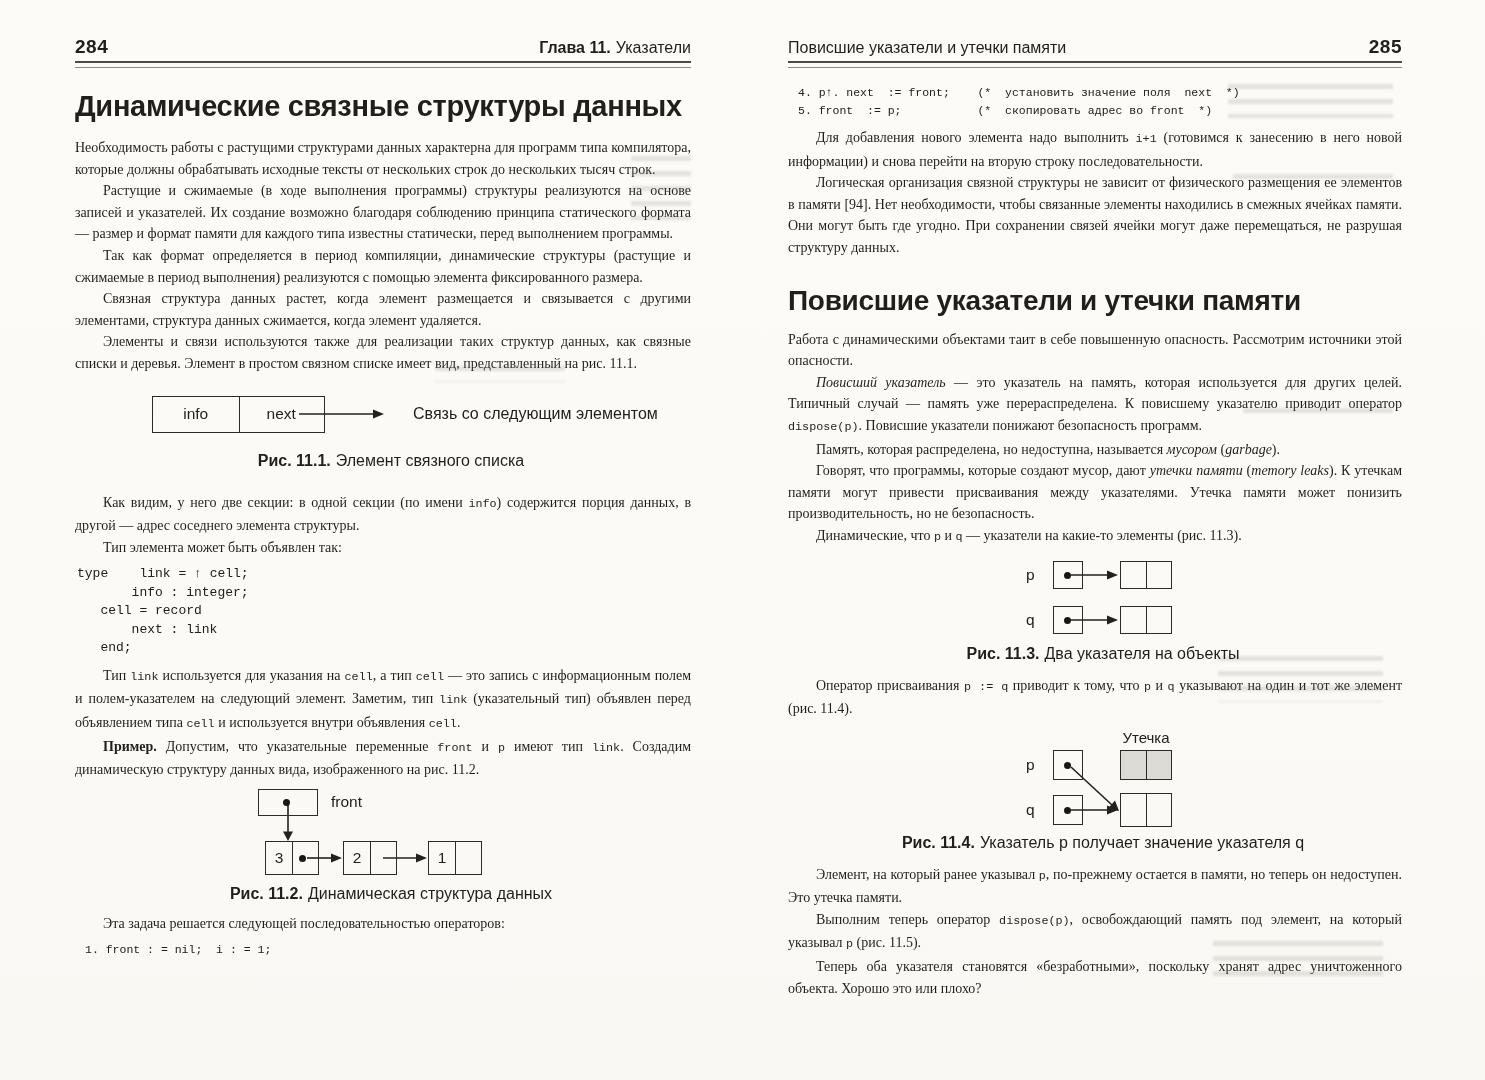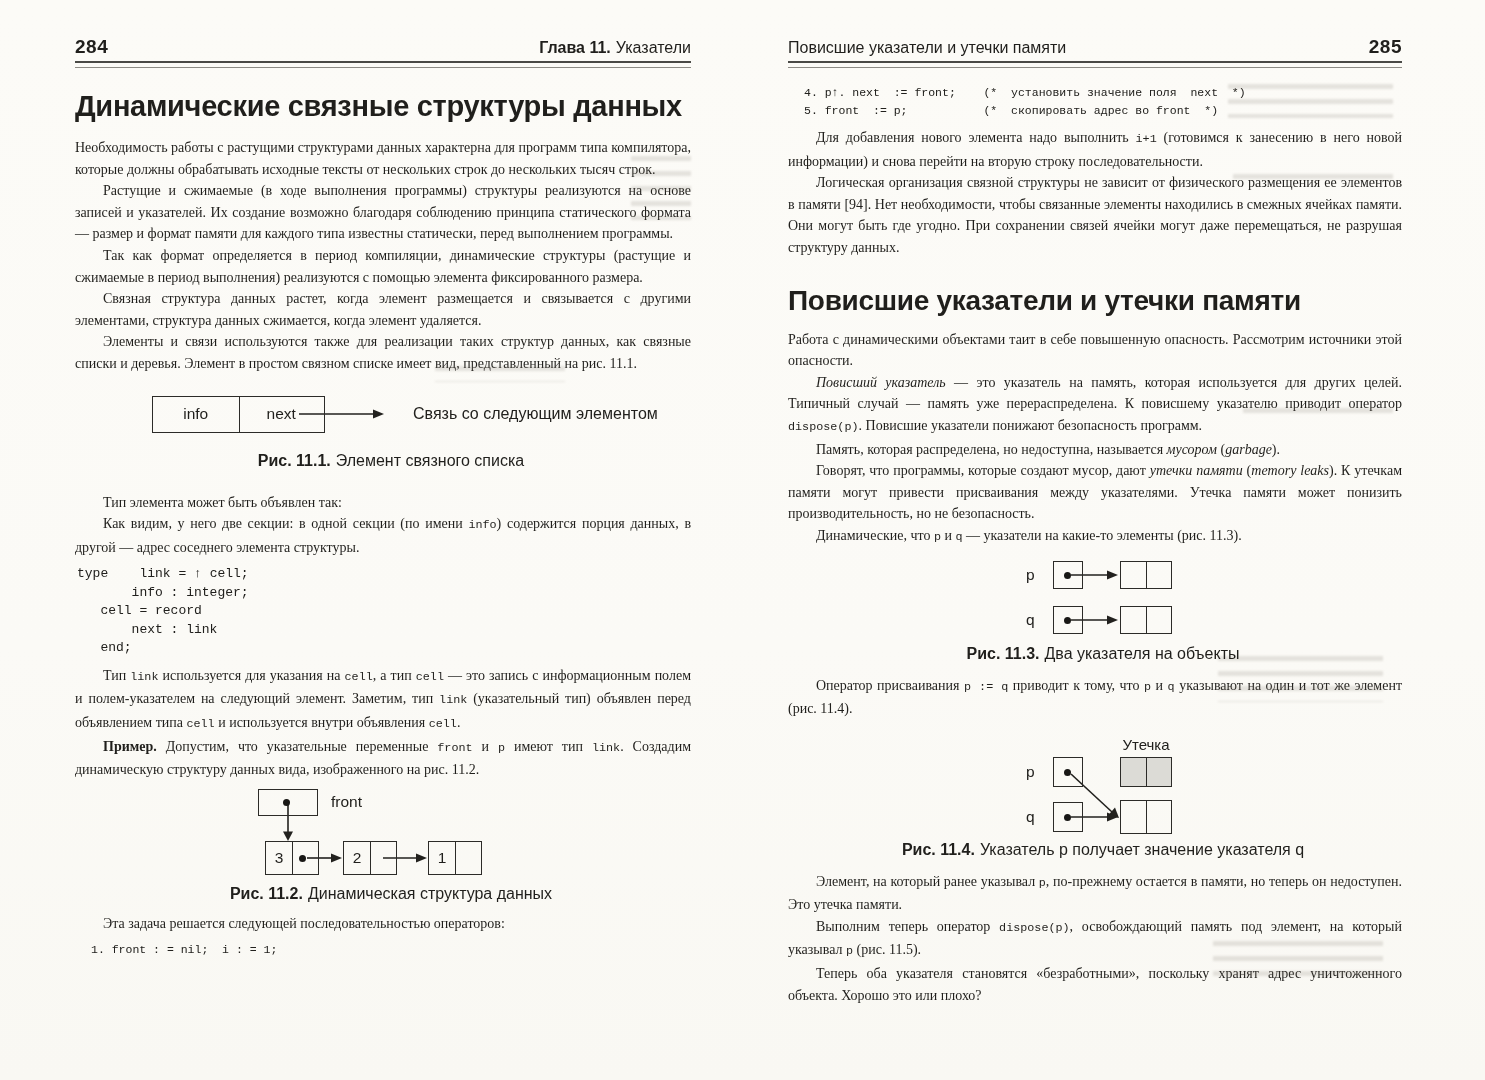--- a/index.html
+++ b/index.html
@@ -26,21 +26,21 @@
   p{margin:0;font-size:14px;line-height:21.6px;text-align:justify;}
   p.ind{text-indent:28px;}
   .m{font-family:"Liberation Mono","DejaVu Sans Mono",monospace;font-size:.84em;}
   .i{font-style:italic;}
   .b{font-weight:bold;}
   .kb{font-weight:normal;}
 
   .code{font-family:"Liberation Mono","DejaVu Sans Mono",monospace;color:#21201d;margin:7px 0;}
   .code div{white-space:pre;}
   .code-decl{font-size:13px;line-height:18.5px;margin-left:2px;}
-  .code-steps{font-size:11.5px;line-height:18px;margin-left:16px;}
+  .code-steps{font-size:11.5px;line-height:18px;margin-left:10px;}
 
   .fig{position:relative;}
   .figbox{position:absolute;border:1.6px solid #2c2b28;box-sizing:border-box;}
   .split{position:absolute;top:0;bottom:0;left:50%;border-left:1.6px solid #2c2b28;}
   .dot{position:absolute;width:7px;height:7px;border-radius:50%;background:#181715;}
   .flab{position:absolute;font-family:"Liberation Sans",sans-serif;font-size:15.5px;color:#22211e;}
   .cellword{position:absolute;top:0;bottom:0;display:flex;align-items:center;justify-content:center;
             font-family:"Liberation Sans",sans-serif;font-size:15.5px;}
   .figsvg{position:absolute;left:0;top:0;}
   .figsvg line{stroke:#22211e;stroke-width:1.6;}
@@ -88,22 +88,22 @@
         <div class="split"></div>
         <div class="cellword" style="left:0;width:50%;">info</div>
         <div class="cellword" style="left:50%;width:50%;">next</div>
       </div>
       <div class="flab" style="left:318px;top:17px;font-size:16px;margin-left:20px;">Связь со следующим элементом</div>
       <div class="cap" style="top:64px;">
         <span class="capb">Рис. 11.1.</span><span class="capr">Элемент связного списка</span>
       </div>
     </div>
 
+    <p class="ind"><span>Как видим, у него две секции: в одной секции (по имени </span><span class="m">info</span><span>) содержится порция данных, в другой — адрес соседнего элемента структуры.</span></p>
     <p class="ind"><span>Тип элемента может быть объявлен так:</span></p>
-    <p class="ind"><span>Как видим, у него две секции: в одной секции (по имени </span><span class="m">info</span><span>) содержится порция данных, в другой — адрес соседнего элемента структуры.</span></p>
 
     <div class="code code-decl">
       <div><span class="kb">type</span><span>    link = ↑ cell;</span></div>
       <div><span>       info : integer;</span></div>
       <div><span>   cell = </span><span class="kb">record</span></div>
       <div><span>       next : link</span></div>
       <div><span>   </span><span class="kb">end;</span></div>
     </div>
 
     <p class="ind"><span>Тип </span><span class="m">link</span><span> используется для указания на </span><span class="m">cell</span><span>, а тип </span><span class="m">cell</span><span> — это запись с информационным полем и полем-указателем на следующий элемент. Заметим, тип </span><span class="m">link</span><span> (указательный тип) объявлен перед объявлением типа </span><span class="m">cell</span><span> и используется внутри объявления </span><span class="m">cell</span><span>.</span></p>
@@ -199,21 +199,21 @@
       <div class="figbox" style="left:332px;top:45px;width:52px;height:28px;">
         <div class="split"></div>
       </div>
       <div class="cap" style="top:84px;">
         <span class="capb">Рис. 11.3.</span><span class="capr">Два указателя на объекты</span>
       </div>
     </div>
 
     <p class="ind"><span>Оператор присваивания </span><span class="m">p := q</span><span> приводит к тому, что </span><span class="m">p</span><span> и </span><span class="m">q</span><span> указывают на один и тот же элемент (рис. 11.4).</span></p>
 
-    <div class="fig" style="height:128px;margin:17px 0 6px 0;">
+    <div class="fig" style="height:128px;margin:10px 0 6px 0;">
       <svg class="figsvg" width="614" height="105">
         <line x1="283" y1="37" x2="324" y2="75"></line>
         <polygon points="331,81 320,78.5 327,70.5"></polygon>
         <line x1="283" y1="80" x2="320" y2="80"></line>
         <polygon points="330,80 319,75.5 319,84.5"></polygon>
       </svg>
       <div class="flab" style="left:332px;top:-1px;width:52px;text-align:center;font-size:15px;">Утечка</div>
       <div class="figbox leakbox" style="left:332px;top:20px;width:52px;height:30px;">
         <div class="split"></div>
       </div>

